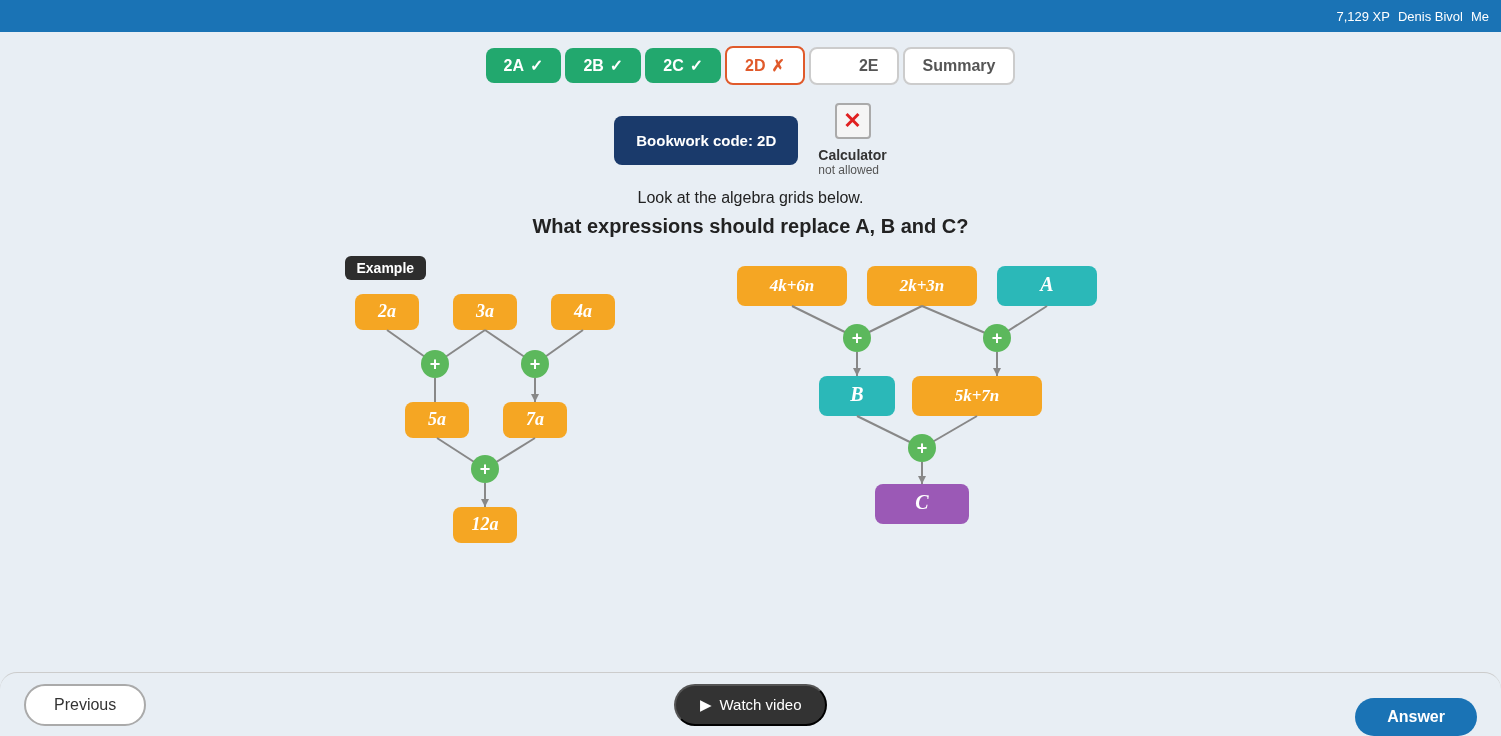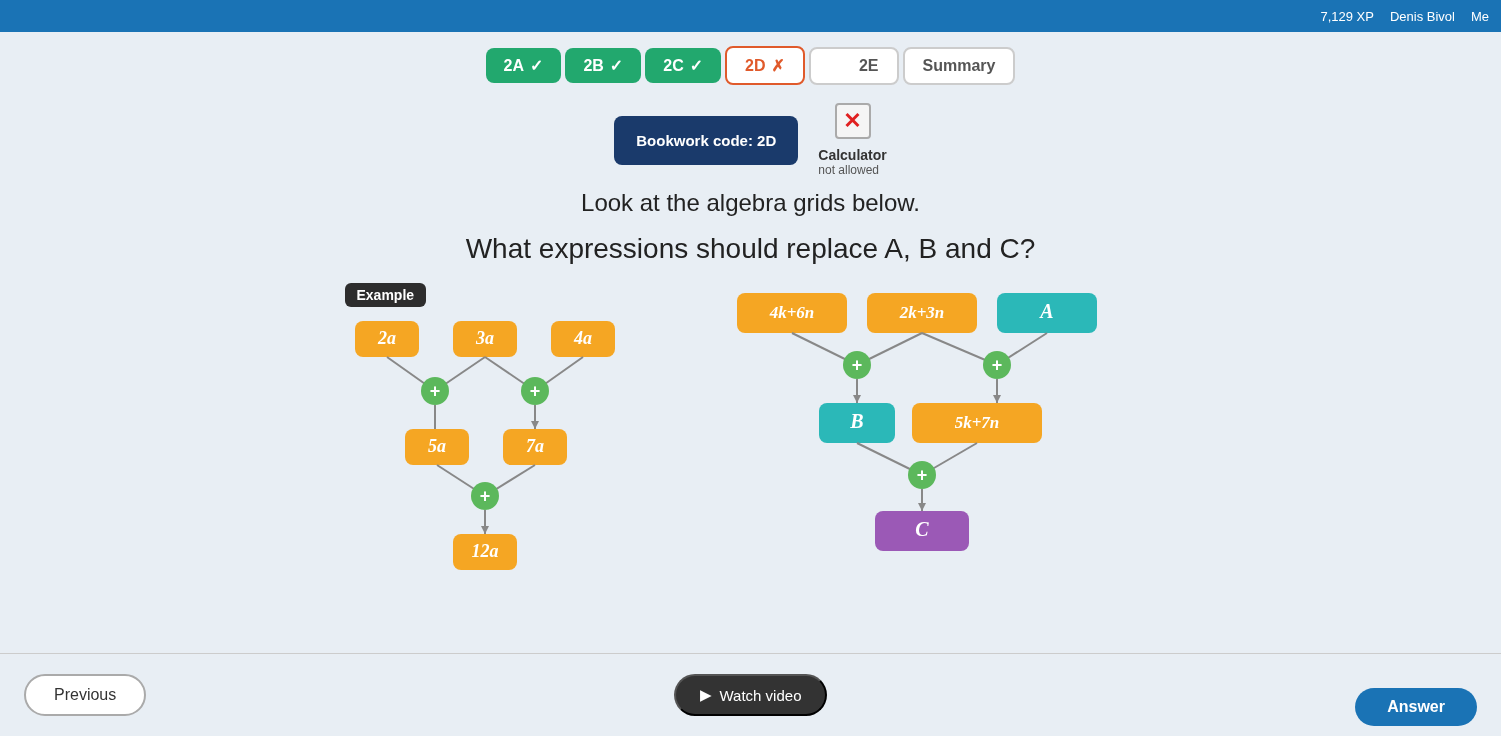--- a/index.html
+++ b/index.html
@@ -14,21 +14,21 @@
 
     
     .top-bar {
       background: #1a73b5;
       width: 100%;
       height: 32px;
       display: flex;
       align-items: center;
       justify-content: flex-end;
       padding-right: 12px;
-      gap: 16px;
+      gap: 8px;
     }
     .top-bar-text {
       color: white;
       font-size: 13px;
     }
 
     
     .nav-tabs {
       display: flex;
       justify-content: center;
@@ -111,27 +111,28 @@
       font-size: 22px;
       font-weight: 900;
     }
 
     
     .question-area {
       text-align: center;
       margin: 12px 0 6px 0;
     }
     .question-line1 {
-      font-size: 24px;
+      font-size: 16px;
       color: #222;
-      margin-bottom: 16px;
+      margin-bottom: 8px;
     }
     .question-line2 {
-      font-size: 28px;
+      font-size: 20px;
       color: #222;
+      font-weight: bold;
     }
 
     
     .diagrams-row {
       display: flex;
       justify-content: center;
       gap: 72px;
       margin-top: 18px;
     }
 
@@ -153,27 +154,28 @@
     .diagram-svg {
       display: block;
     }
 
     
     .bottom-bar {
       position: fixed;
       bottom: 0;
       left: 0;
       right: 0;
-      height: 83px;
+      height: 64px;
       background: #e8eef4;
       display: flex;
       align-items: center;
       justify-content: space-between;
       padding: 8px 24px;
       border-top: 1px solid #ccc;
+      border-radius: 17px;
     }
     .prev-btn {
       background: white;
       border: 2px solid #aaa;
       border-radius: 24px;
       padding: 10px 28px;
       font-size: 16px;
       cursor: pointer;
       color: #333;
     }

